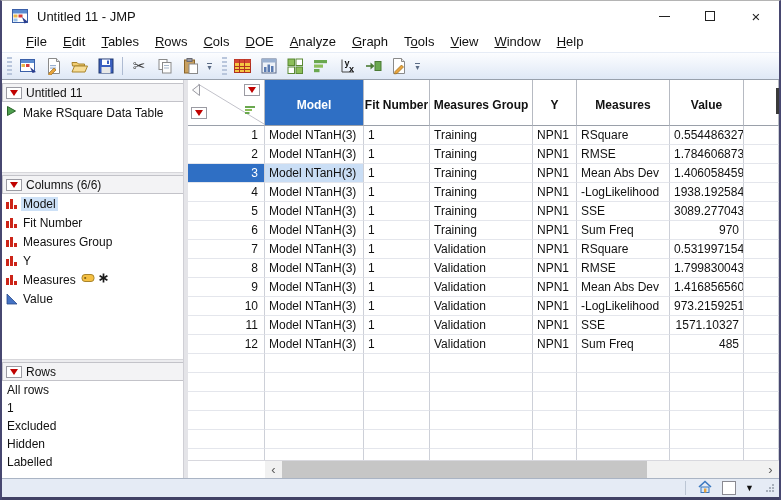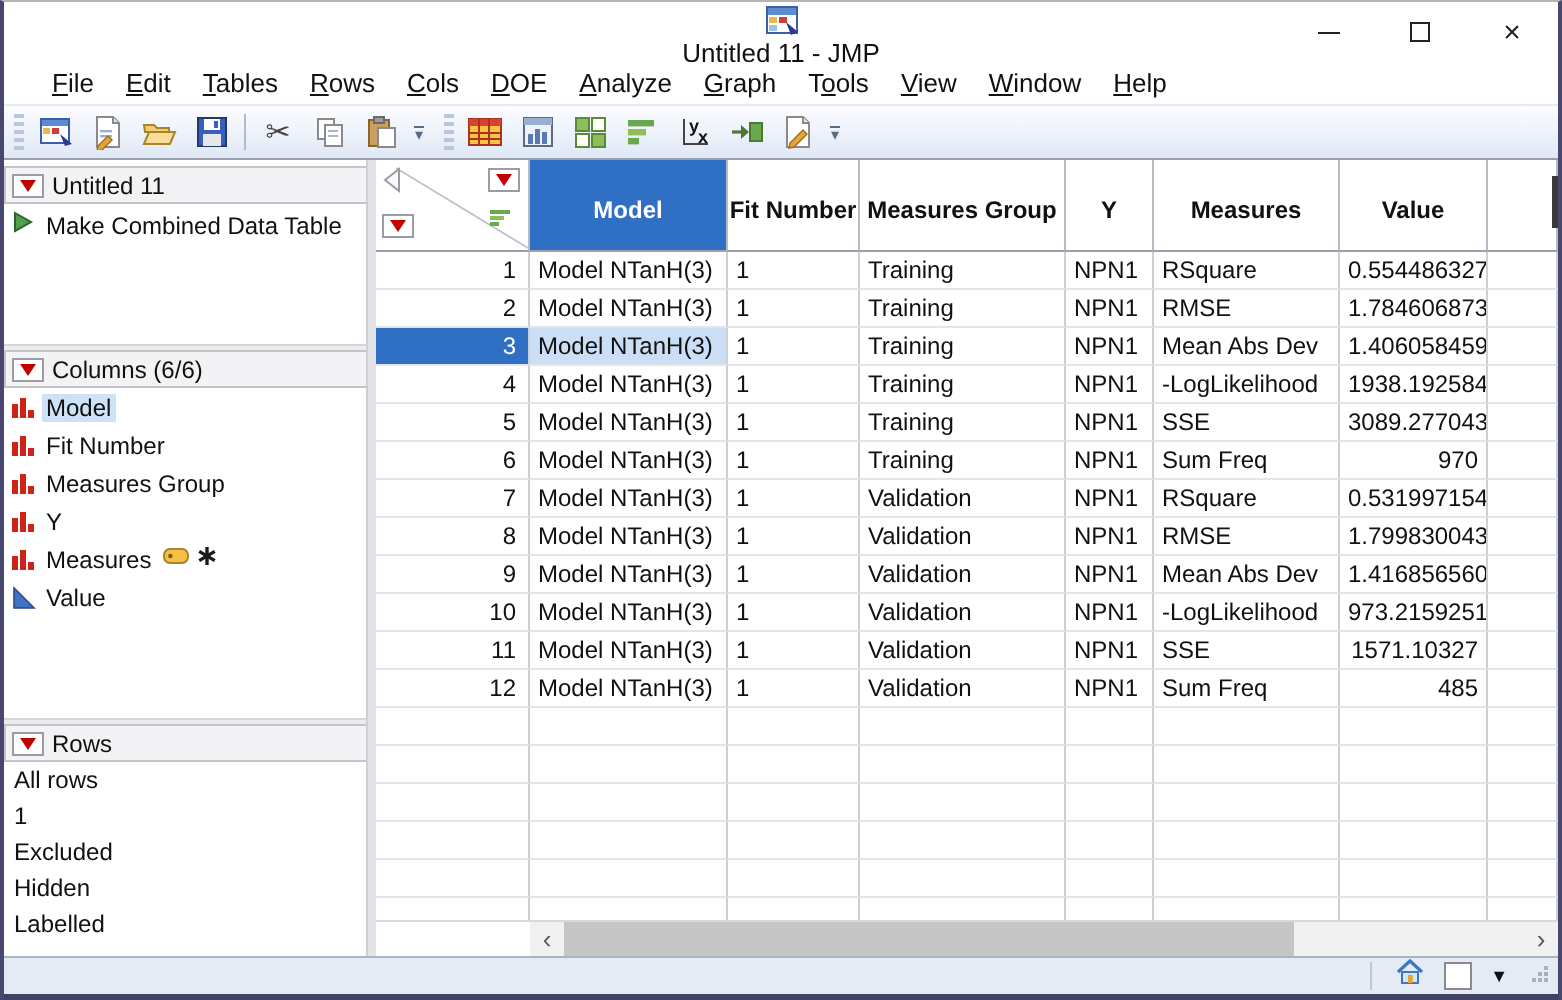--- a/index.html
+++ b/index.html
@@ -3,21 +3,21 @@
 <meta charset="utf-8">
 <style>
   * { margin:0; padding:0; box-sizing:border-box; }
   html,body { width:781px; height:500px; font-family:"Liberation Sans", sans-serif; }
   .window {
     position:relative; width:781px; height:500px; background:#fff;
     border-top:1px solid #b4b4b4; border-left:2px solid #474770; border-right:2px solid #474770;
     overflow:hidden;
   }
   
-  .titlebar { position:absolute; left:0; top:0; right:0; height:30px; background:#fff; display:flex; align-items:center;flex-direction:column; }
+  .titlebar { position:absolute; left:0; top:0; right:0; height:30px; background:#fff; display:flex; align-items:center; }
   .app-icon { margin:0 8px 0 9px; width:18px; height:18px; }
   .title-text { font-size:13px; color:#111; }
   .win-controls { position:absolute; right:0; top:0; height:30px; display:flex; }
   .win-btn { width:46px; height:30px; display:flex; align-items:center; justify-content:center; color:#222; }
   .glyph-min { width:11px; height:1px; background:#222; }
   .glyph-max { width:10px; height:10px; border:1px solid #222; }
   .glyph-close { font-size:15px; line-height:1; }
   
   .menubar { position:absolute; left:0; top:30px; right:0; height:21px; background:#fff; display:flex; align-items:center; padding-left:16px; }
   .menu-item { font-size:13px; color:#111; padding:2px 8px; }
@@ -276,21 +276,21 @@
           <span class="ptitle">Untitled 11</span>
           <span><svg width="9" height="13">
                 <path d="M1.5 1.5 L7.5 6.5 L1.5 11.5 Z" fill="#fdfdfd" stroke="#8a8a92"></path>
               </svg></span>
         </div>
         <div class="panel-body">
           <div class="tp-item">
             <span><svg width="11" height="12">
                   <path d="M1.5 1.5 L9.5 6 L1.5 10.5 Z" fill="#4ea04e" stroke="#2a642a"></path>
                 </svg></span>
-            <span>Make Combined Data Table</span>
+            <span>Make RSquare Data Table</span>
           </div>
         </div>
       </section>
 
       <div class="side-split"></div>
 
       <section id="columns-panel">
         <div class="panel-hdr">
           <span class="red-tri-btn">
               <span class="tri"></span>

